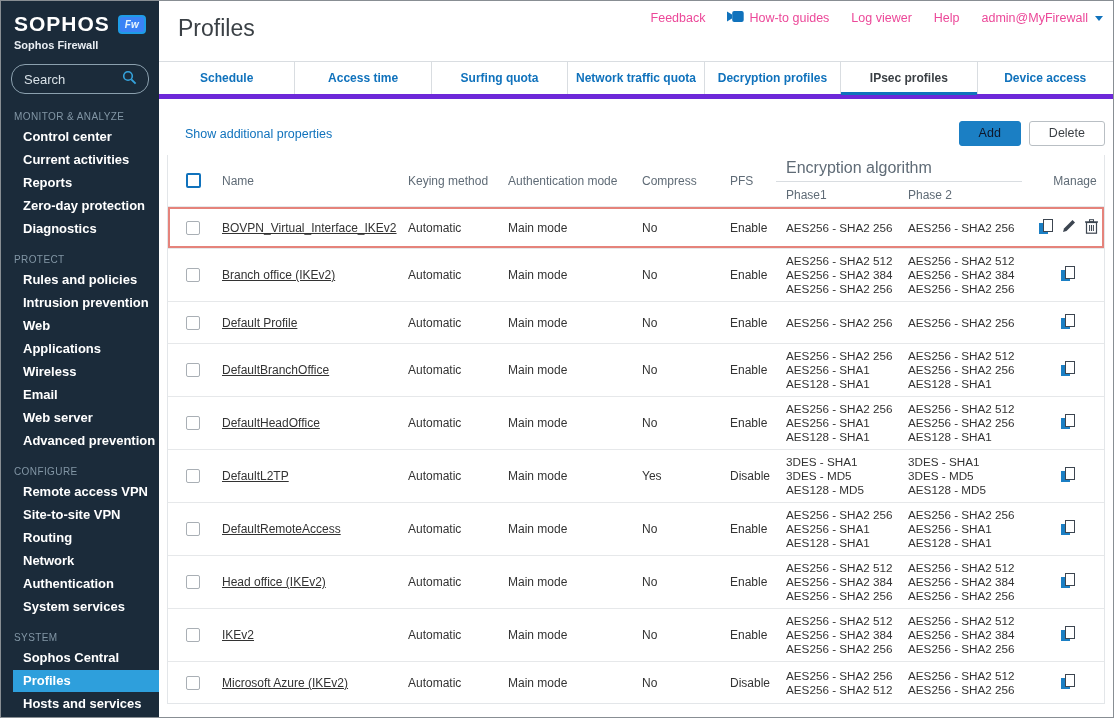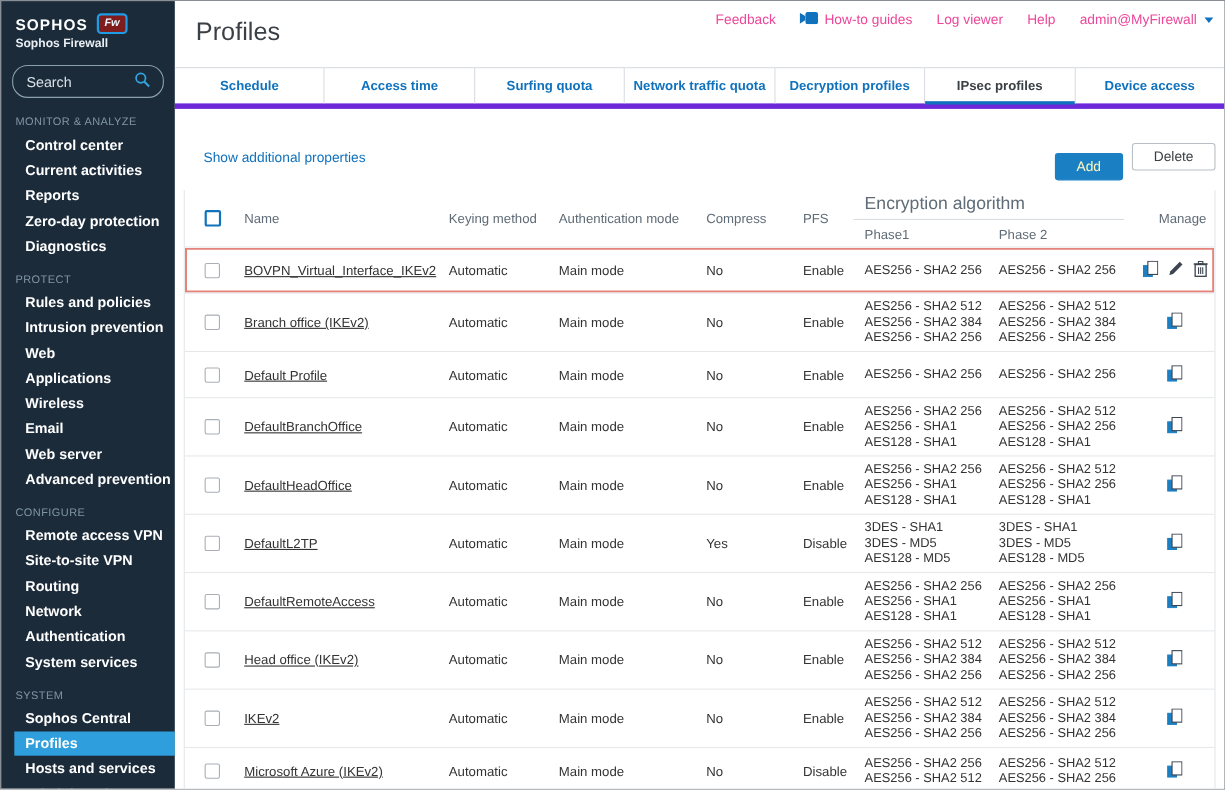--- a/index.html
+++ b/index.html
@@ -2,22 +2,22 @@
 <html><head>
 <meta charset="utf-8">
 <style>
   * { margin:0; padding:0; box-sizing:border-box; }
   body { font-family:"Liberation Sans", sans-serif; background:#fff; }
   .screen { width:1114px; height:718px; border:1px solid #888e93; display:flex; overflow:hidden; background:#fff; }
 
   
   .sidebar { width:158px; flex-shrink:0; background:#1b2b3a; color:#fff; overflow:hidden; }
   .brand { padding:11px 12px 0 13px; display:flex; align-items:center; gap:8px; }
-  .brand-name { font-size:14px; font-weight:bold; letter-spacing:1px; color:#fff; }
-  .brand-badge { border:2px solid #1e9ce6; color:#eaf6fd; background:#7f1d1d; font-style:italic; font-weight:bold; font-size:10px; padding:2px 5px; border-radius:4px; }
+  .brand-name { font-size:21px; font-weight:bold; letter-spacing:1px; color:#fff; }
+  .brand-badge { border:2px solid #1e9ce6; color:#eaf6fd; background:#3b82f6; font-style:italic; font-weight:bold; font-size:10px; padding:2px 5px; border-radius:4px; }
   .brand-sub { font-size:11px; font-weight:bold; padding:3px 13px 0; color:#e9eef3; }
   .search-box { margin:13px 10px 4px; border:1px solid #8ba0ae; border-radius:14px; padding:5px 11px 5px 12px; display:flex; justify-content:space-between; align-items:center; color:#d8e1e7; font-size:13px; cursor:text;gap:20px; }
   .nav-section-label { padding:13px 13px 4px; font-size:10px; color:#8296a5; letter-spacing:.4px; }
   .nav-item { margin-left:12px; padding:3px 8px 3px 10px; font-size:13px; font-weight:bold; color:#fff; line-height:16px; margin-bottom:1px; cursor:pointer; white-space:nowrap; }
   .nav-item.active { background:#2e9fdc; }
 
   
   .main { flex:1; display:flex; flex-direction:column; min-width:0; background:#fff; }
   .topbar { display:flex; justify-content:space-between; padding:10px 10px 0 19px; height:48px; flex-shrink:0; }
   .page-title { font-size:23px; font-weight:400; color:#3a4045; margin-top:4px; }
@@ -30,21 +30,21 @@
   .tabstrip { display:flex; margin-top:12px; border-top:1px solid #d9dde1; border-bottom:5px solid #6d28d9; flex-shrink:0; }
   .tab { flex:1; text-align:center; padding:9px 0 9px; font-size:12px; font-weight:bold; color:#1072bc; border-right:1px solid #d9dde1; cursor:pointer; position:relative; white-space:nowrap; }
   .tab:last-child { border-right:none; }
   .tab.active { color:#3a3f44; }
   .tab.active::after { content:""; position:absolute; left:0; right:0; bottom:-1px; height:3px; background:#1072bc; }
 
   .actionbar { display:flex; align-items:center; margin:22px 8px 9px; }
   .link { color:#1072bc; font-size:12.5px; margin-left:18px; text-decoration:none; cursor:pointer; }
   .actionbar .spacer { flex:1; }
   .btn { font-size:12.5px; padding:4px 19px 5px; border-radius:3px; margin-left:8px; cursor:pointer; font-family:inherit; }
-  .btn-add { background:#1b7fc4; color:#fef9c3; border:1px solid #1b7fc4;margin-top:18px; }
+  .btn-add { background:#1b7fc4; color:#0f172a; border:1px solid #1b7fc4; }
   .btn-delete { background:#fff; color:#3a3f44; border:1px solid #b9bfc4; }
 
   
   .table { margin:0 8px; border:1px solid #e3e6e9; border-top:none; }
   .thead, .row { display:grid; grid-template-columns:44px 186px 100px 134px 88px 56px 122px 138px 1fr; align-items:center; }
   .thead { color:#5f6b76; font-size:12px; min-height:46px; padding:4px 0; }
   .hcell { padding-left:10px; }
   .cb { width:14px; height:14px; border:1px solid #a9afb5; border-radius:2px; margin-left:18px; background:#fff; cursor:pointer; }
   .cb.header { border:2px solid #1072bc; width:15px; height:15px; }
   .enc-group { grid-column:7/9; padding-right:14px; }

